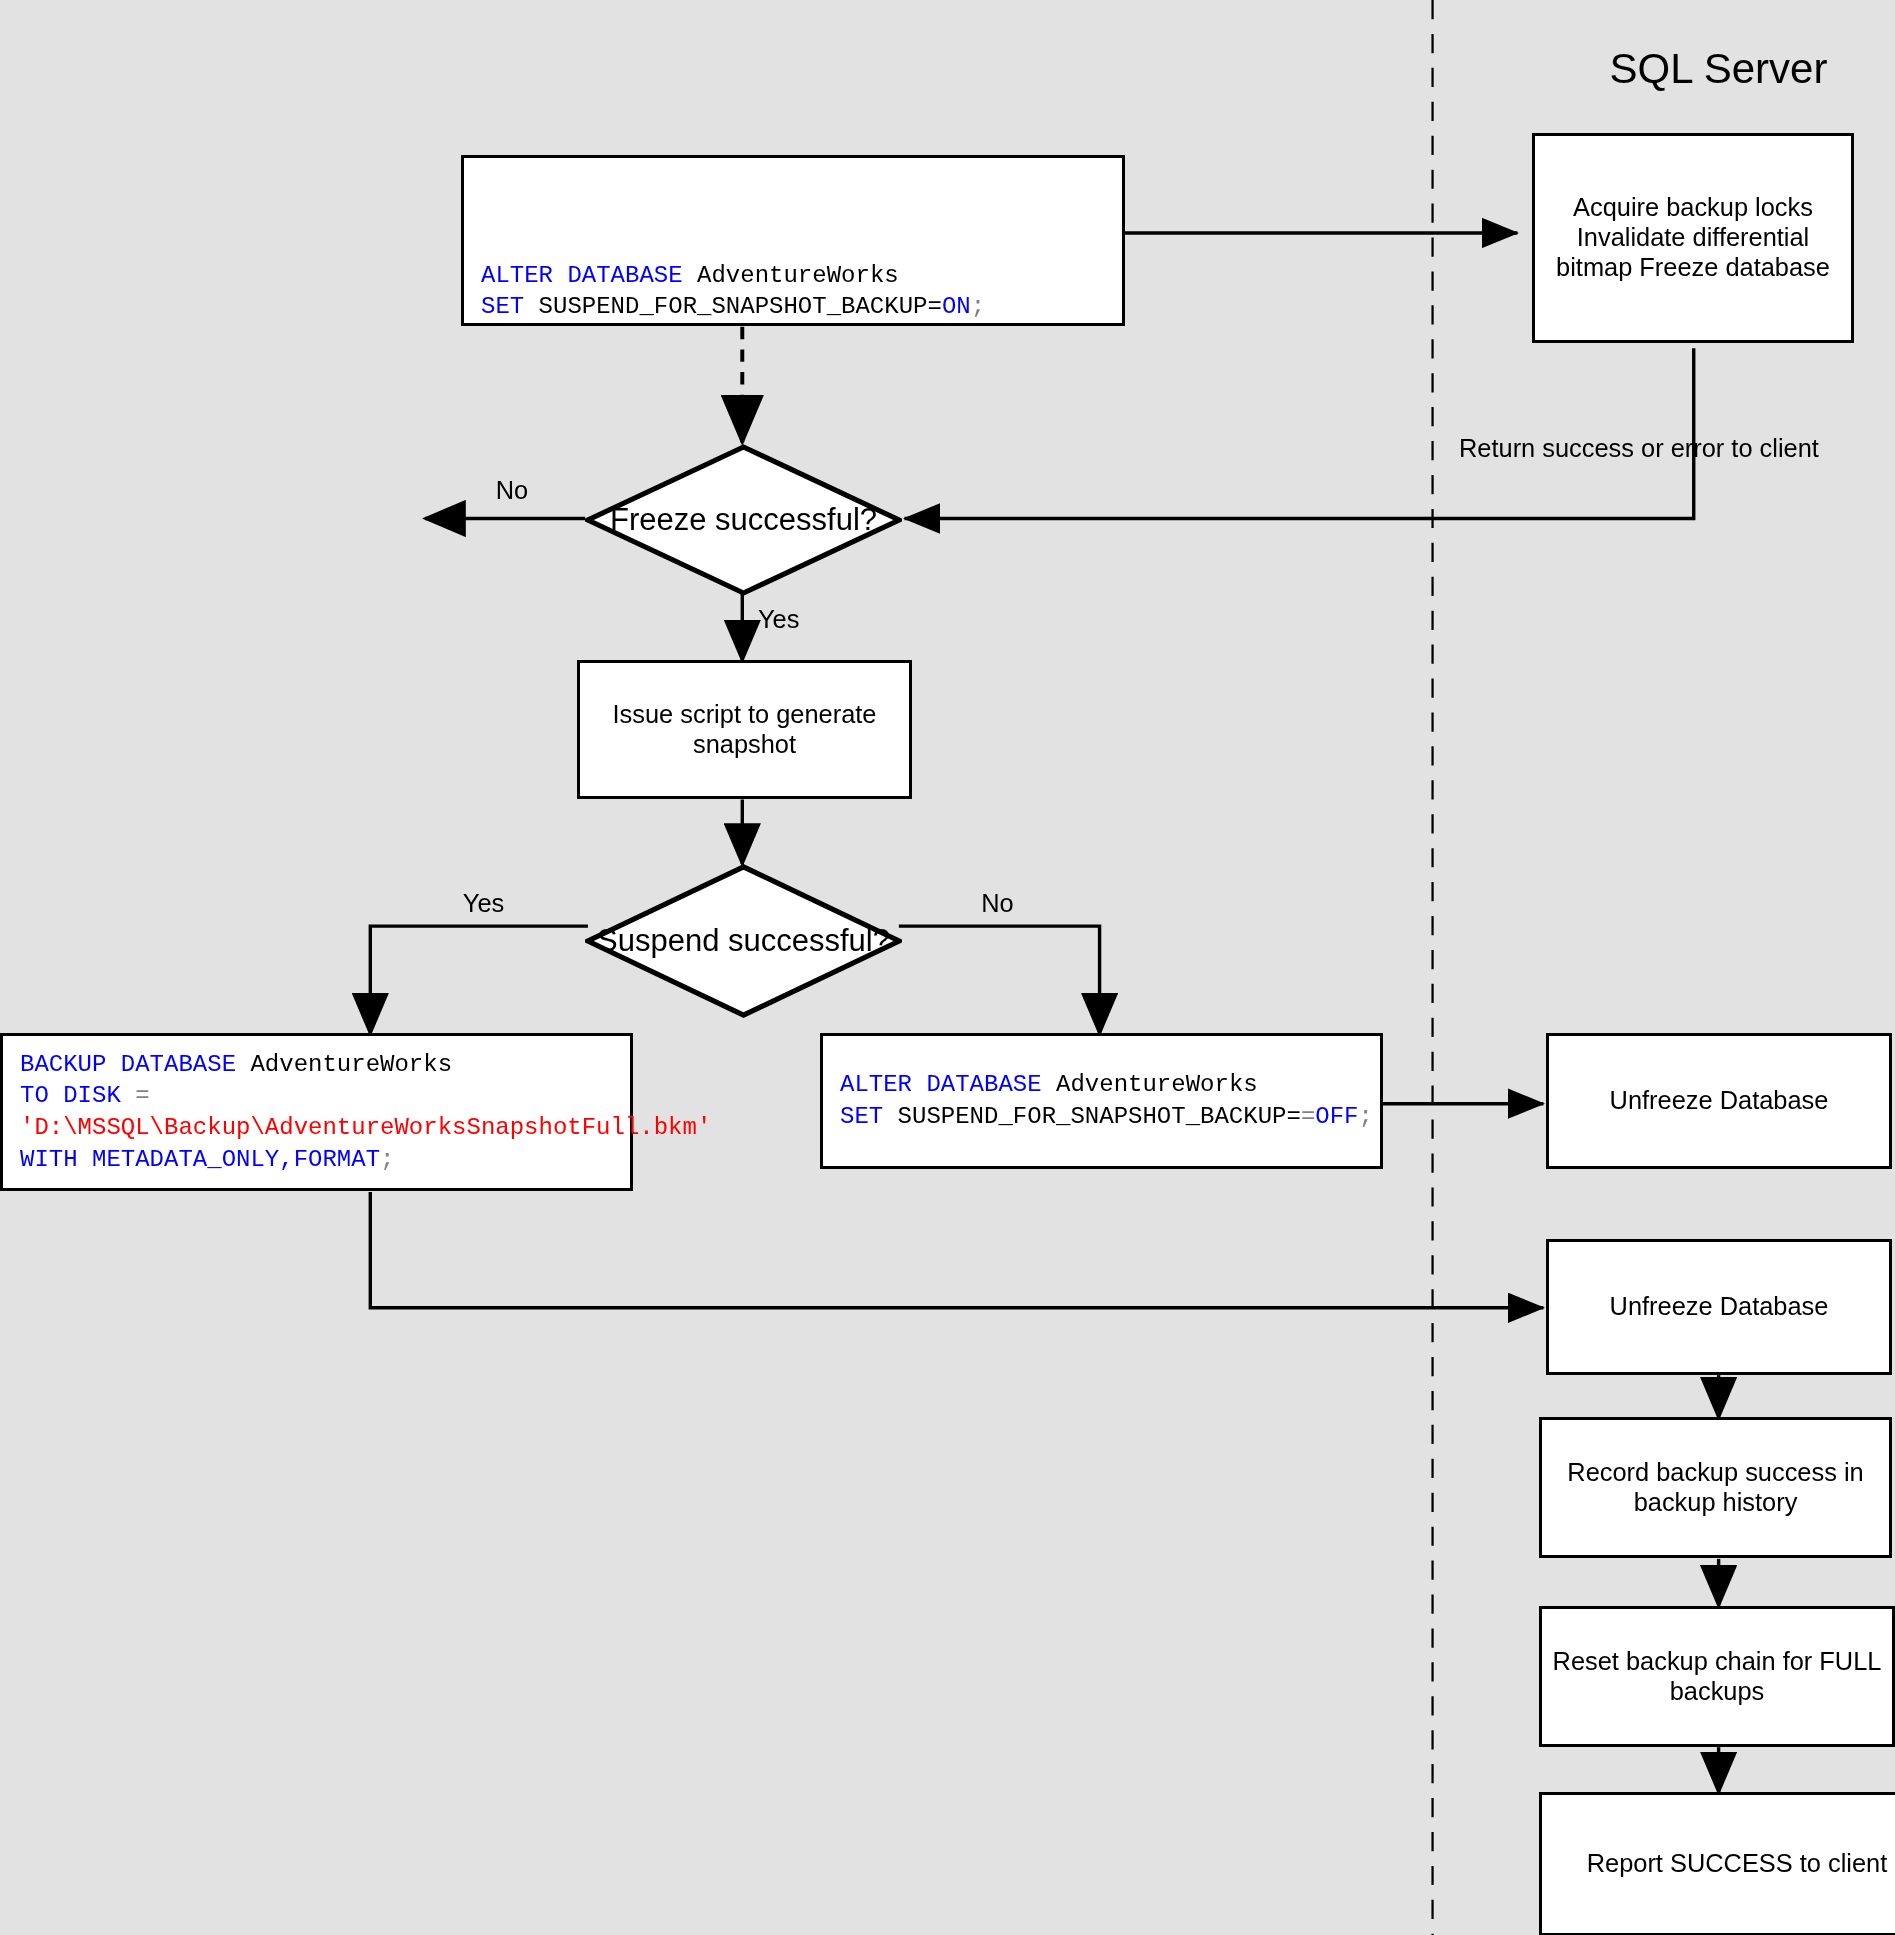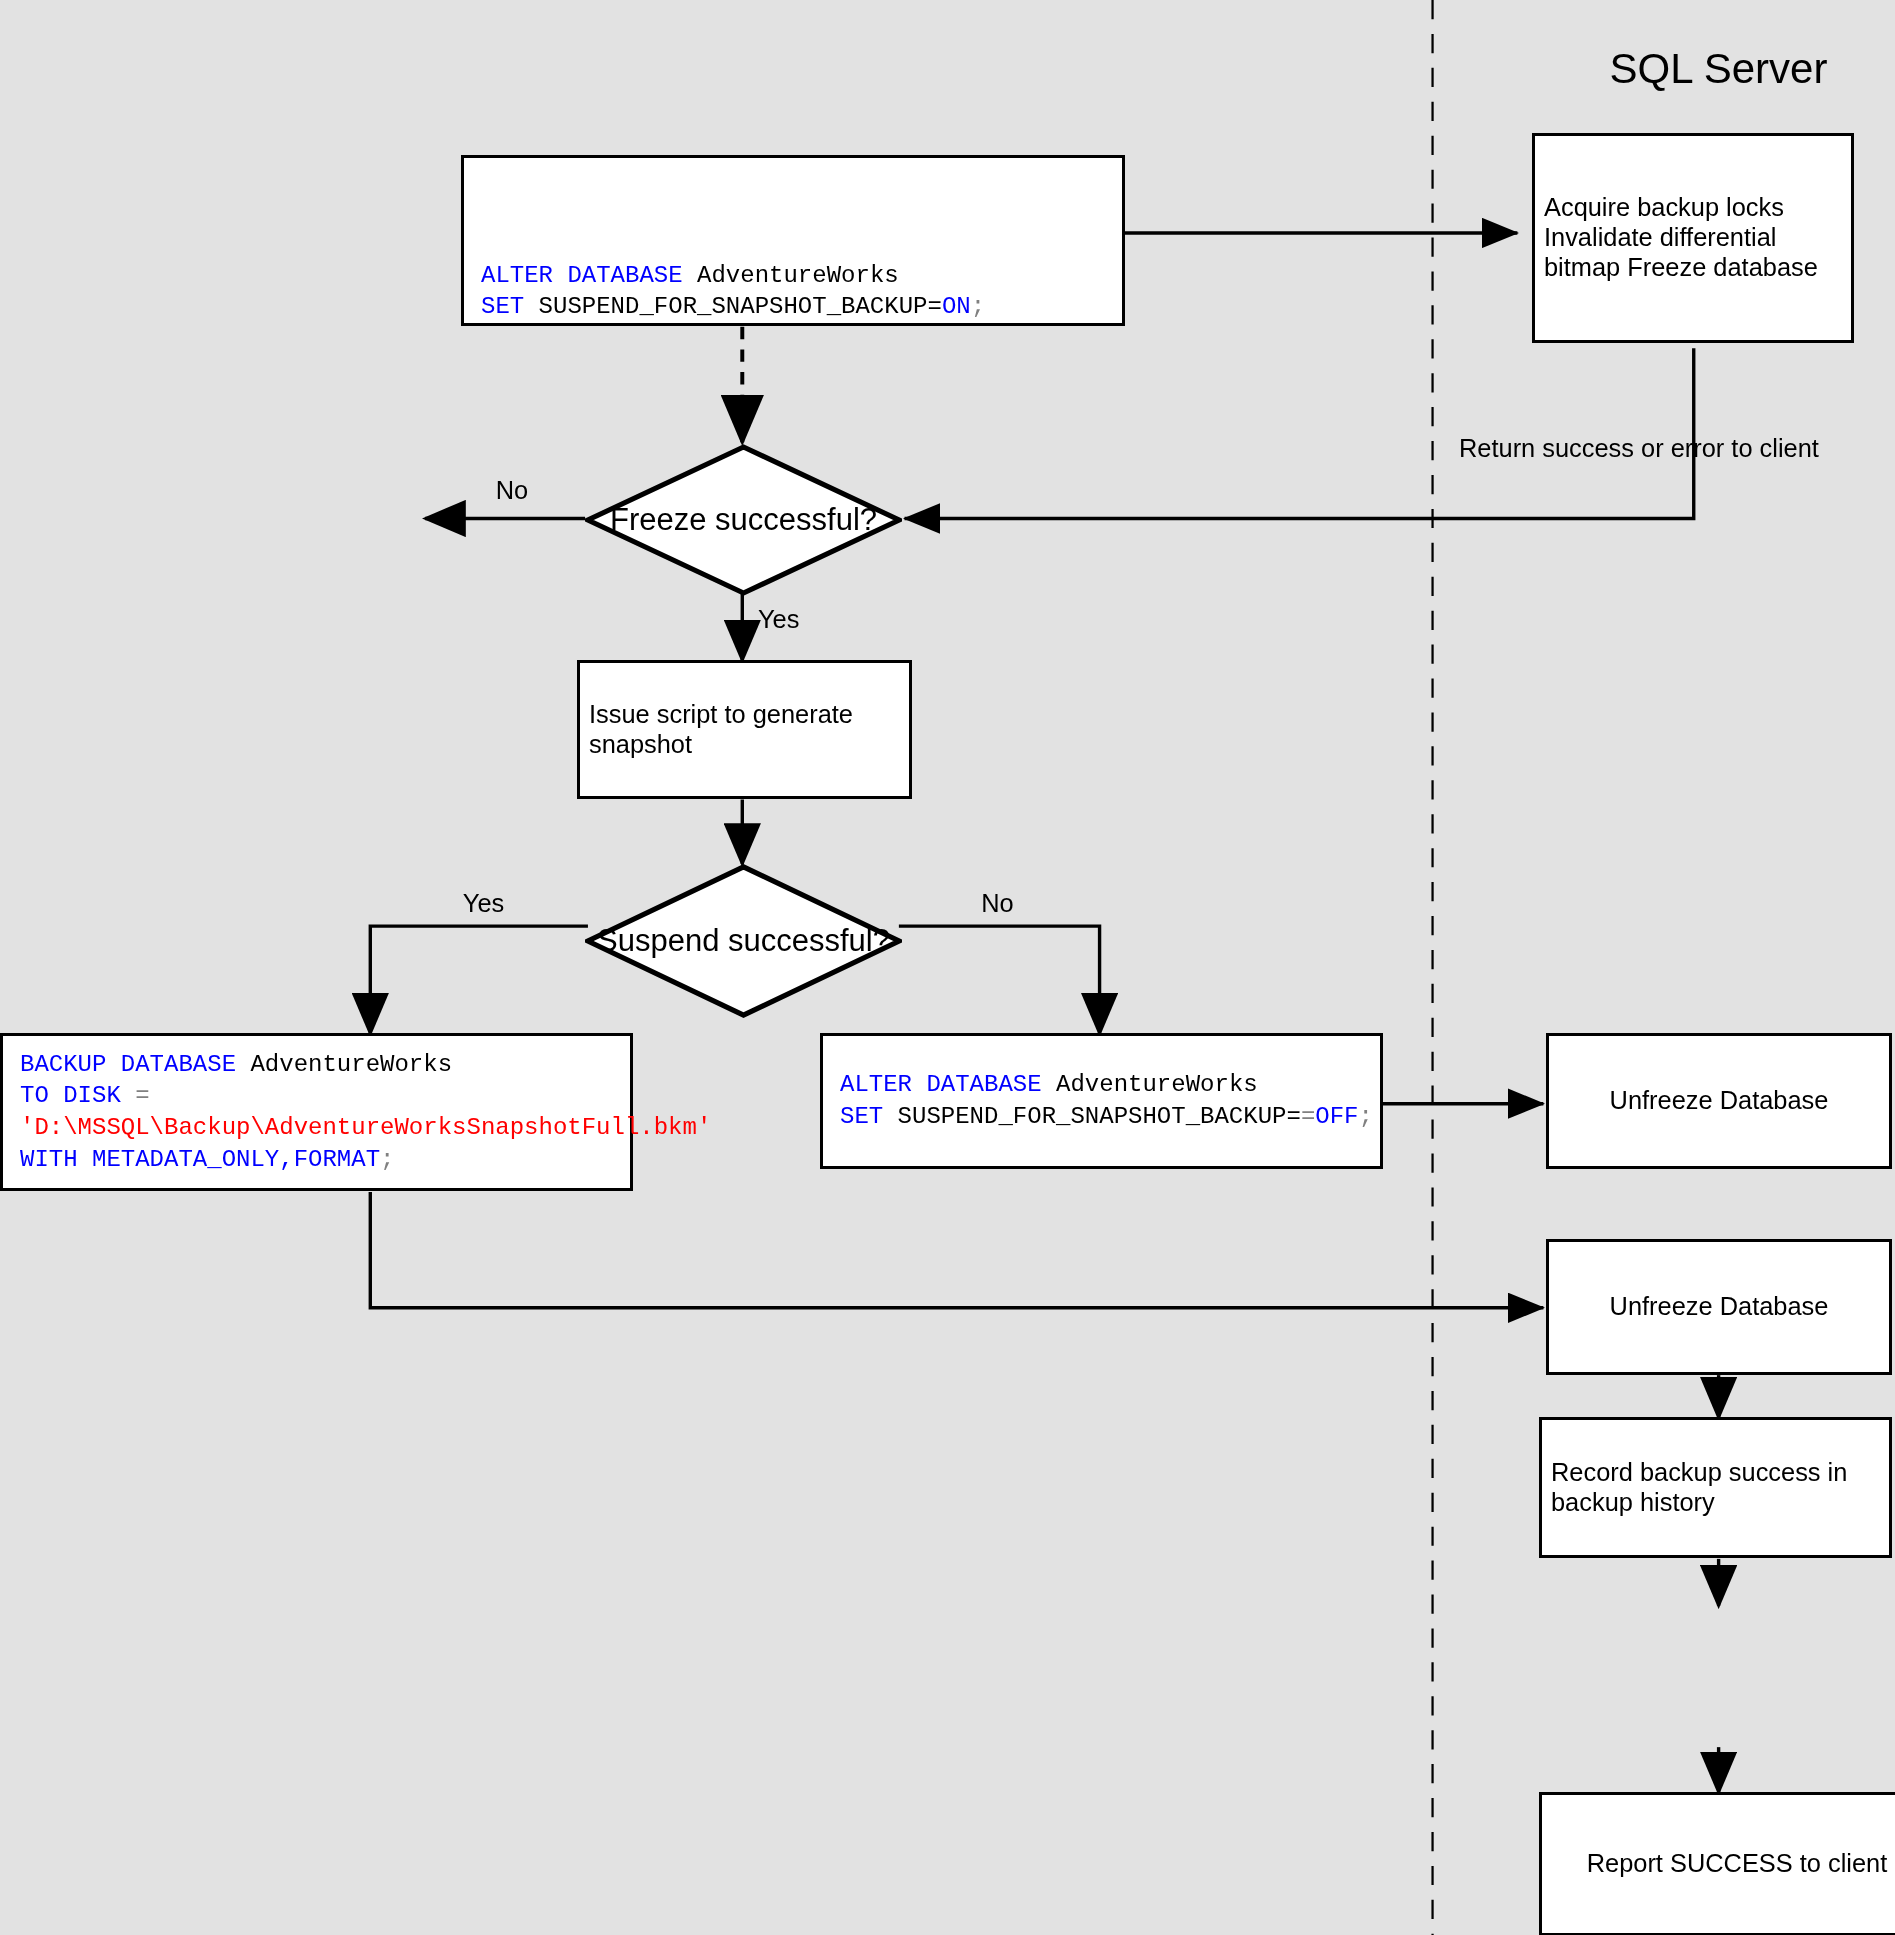--- a/index.html
+++ b/index.html
@@ -5,21 +5,21 @@
   html,body{margin:0;padding:0;background:#e2e2e2;}
   #stage{position:relative;width:1895px;height:1936px;background:#e2e2e2;
          font-family:"Liberation Sans", sans-serif;overflow:hidden;}
   svg.layer{position:absolute;left:0;top:0;width:1895px;height:1936px;}
 
   .lane-title{position:absolute;font-size:42px;color:#000;text-align:center;
               white-space:nowrap;font-family:"Liberation Sans", sans-serif;}
 
   .node{position:absolute;background:#ffffff;border:3.4px solid #000;
         box-sizing:border-box;display:flex;align-items:center;
-        justify-content:center;}
+        justify-content:center;text-align:center;}
   .node .txt{font-size:25.4px;line-height:1.18;color:#000;padding:0 9px;}
 
   .codebox{position:absolute;background:#ffffff;border:3.4px solid #000;
            box-sizing:border-box;display:flex;align-items:center;}
   .codebox pre{margin:0;padding:0 0 0 17px;font-family:"Liberation Mono", monospace;
                font-size:24px;line-height:1.32;white-space:pre;color:#000;}
   .kw{color:#0000ff;}
   .str{color:#ff0000;}
   .op{color:#808080;}
   .pl{color:#000000;}
@@ -113,20 +113,24 @@
 
   <div class="node" style="left:1546px;top:1239px;width:346px;height:136px;">
     <div class="txt">Unfreeze Database</div>
   </div>
 
   <div class="node" style="left:1539px;top:1417px;width:353px;height:141px;">
     <div class="txt">Record backup success in
 backup history</div>
   </div>
 
+  <div class="node" style="left:1539px;top:1606px;width:356px;height:141px;">
+    <div class="txt">Reset backup chain for FULL
+backups</div>
+  </div>
 
   <div class="node" style="left:1539px;top:1792px;width:396px;height:144px;">
     <div class="txt">Report SUCCESS to client</div>
   </div>
 
   <div class="diamond" style="left:585px;top:444px;width:317px;height:152px;">
     <svg width="317" height="152" viewBox="0 0 560 268">
       <polygon points="280,5 555,134 280,263 5,134" fill="#ffffff" stroke="#000" stroke-width="9"></polygon>
     </svg>
     <div class="dlabel">Freeze

